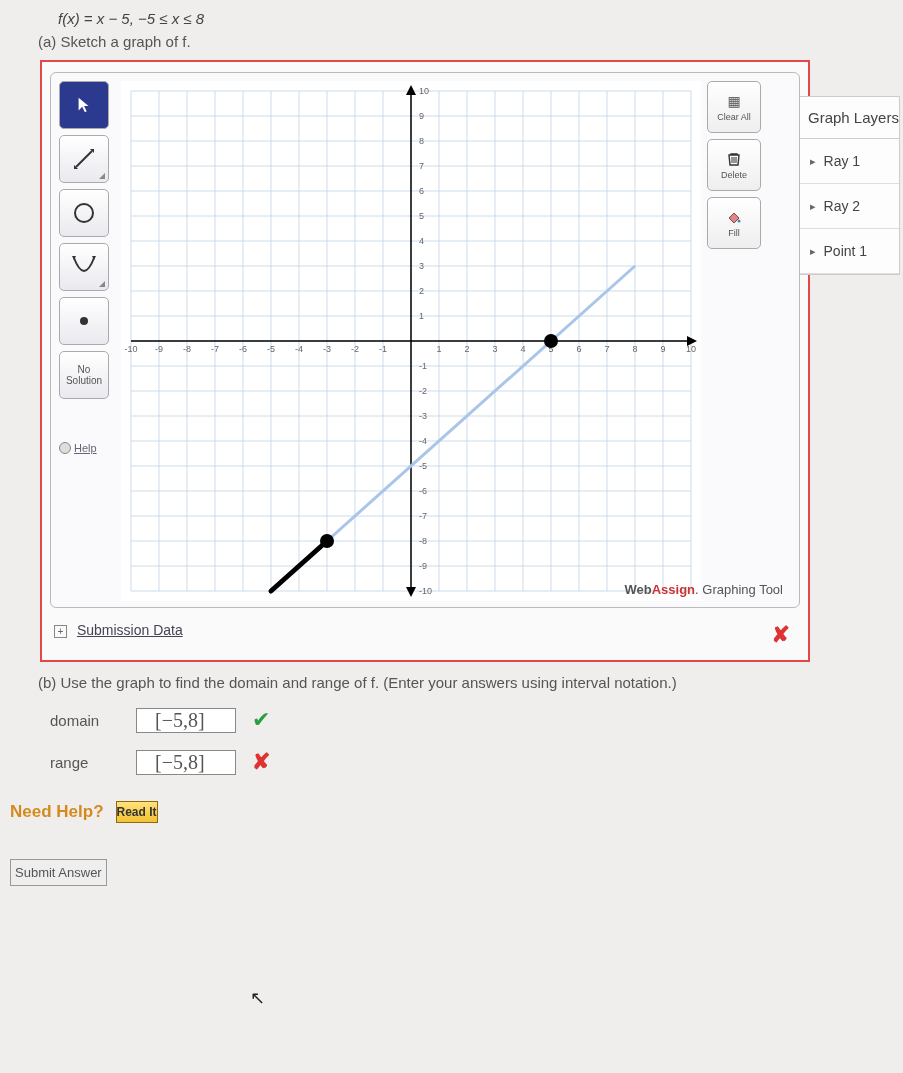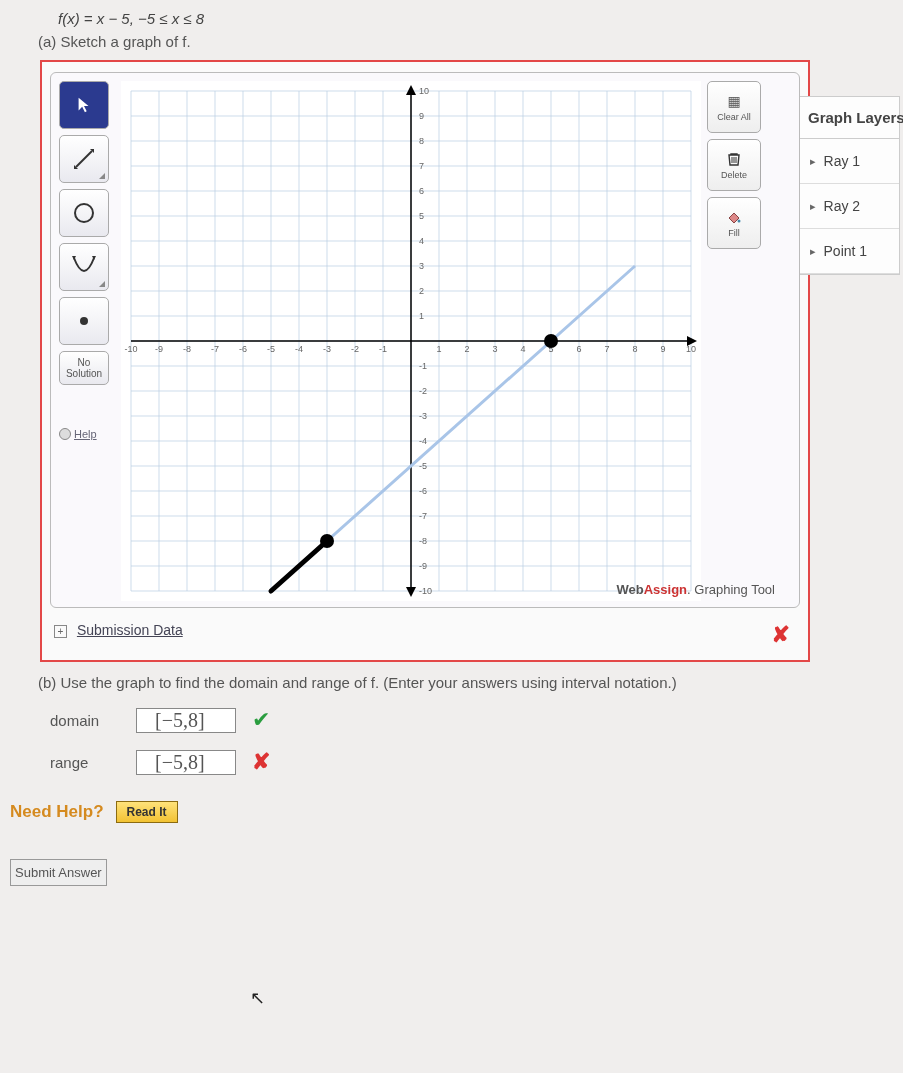--- a/index.html
+++ b/index.html
@@ -43,21 +43,21 @@
     border-radius: 5px;
     background: linear-gradient(#fff,#e9e9ef);
     display:flex; align-items:center; justify-content:center;
     font-size:12px; color:#555;
     position: relative;
   }
   .tool-btn.selected {
     background: #2b3a8f;
     color:#fff;
   }
-  .tool-btn.nosol { height:34px; font-size:10px; line-height:1.1; text-align:center; flex-direction:column;}
+  .tool-btn.nosol { height:48px; font-size:10px; line-height:1.1; text-align:center; flex-direction:column;}
   .corner-tri { position:absolute; right:3px; bottom:3px; width:0;height:0;border-left:6px solid transparent; border-bottom:6px solid #888;}
   .help-link {
     margin-top: 37px;
     font-size:11px;
     color:#667;
     text-decoration: underline;
     display:flex; align-items:center; gap:3px;
   }
   .help-link::before{
     content:"";
@@ -77,35 +77,35 @@
   }
   .action-btn {
     width:54px; height:52px;
     border:1px solid #aaa; border-radius:5px;
     background:linear-gradient(#fff,#eee);
     display:flex; flex-direction:column; align-items:center; justify-content:center;
     font-size:9px; color:#555; gap:2px;
   }
   .action-icon { width:18px; height:18px; display:flex;align-items:center;justify-content:center; font-size:14px;}
   .brand {
-    position:absolute; right:24px; bottom:10px;
+    position:absolute; right:16px; bottom:10px;
     font-size:13px; color:#555;
   }
   .brand b.red{ color:#c33; font-weight:bold;}
   .layers-panel {
     position:absolute;
     left: 800px;
     top: 96px;
     width: 100px;
     border:1px solid #ccc;
     background:#fdfdfd;
     border-left:none;
   }
   .layers-head {
-    padding:12px 8px; font-size:15px; color:#444; font-weight:bold;
+    padding:12px 8px; font-size:15px; color:#444; font-weight:normal;
     border-bottom:1px solid #ccc;
     white-space:nowrap;
   }
   .layer-item {
     padding:14px 10px; border-bottom:1px solid #ddd;
     font-size:14px; color:#444; display:flex; align-items:center; gap:8px;
   }
   .layer-item::before{ content:"▸"; font-size:11px; color:#666;}
   .submission {
     margin:14px 4px 8px 4px;
@@ -126,21 +126,21 @@
     min-width:100px;
     text-align:left;
   }
   .check { color:#2a9d3f; font-size:22px;}
   .cross { color:#d33; font-size:22px; font-weight:bold;}
   .need-help { margin:26px 0 0 0; display:flex; align-items:center; gap:12px;}
   .need-help-label { color:#d58a1f; font-weight:bold; font-size:17px;}
   .readit-btn {
     background: linear-gradient(#ffe27a,#f2c233);
     border:1px solid #8c6b10;
-    padding:3px 10px;
+    padding:3px 0;
     font-size:12px; font-weight:bold; color:#333;
   }
   .submit-btn {
     margin-top:36px;
     border:1px solid #999; background:#eee;
     padding:5px 4px; font-size:13px; color:#555;
   }
   .cursor-arrow{
     position:absolute;
     left:250px; bottom:64px;

